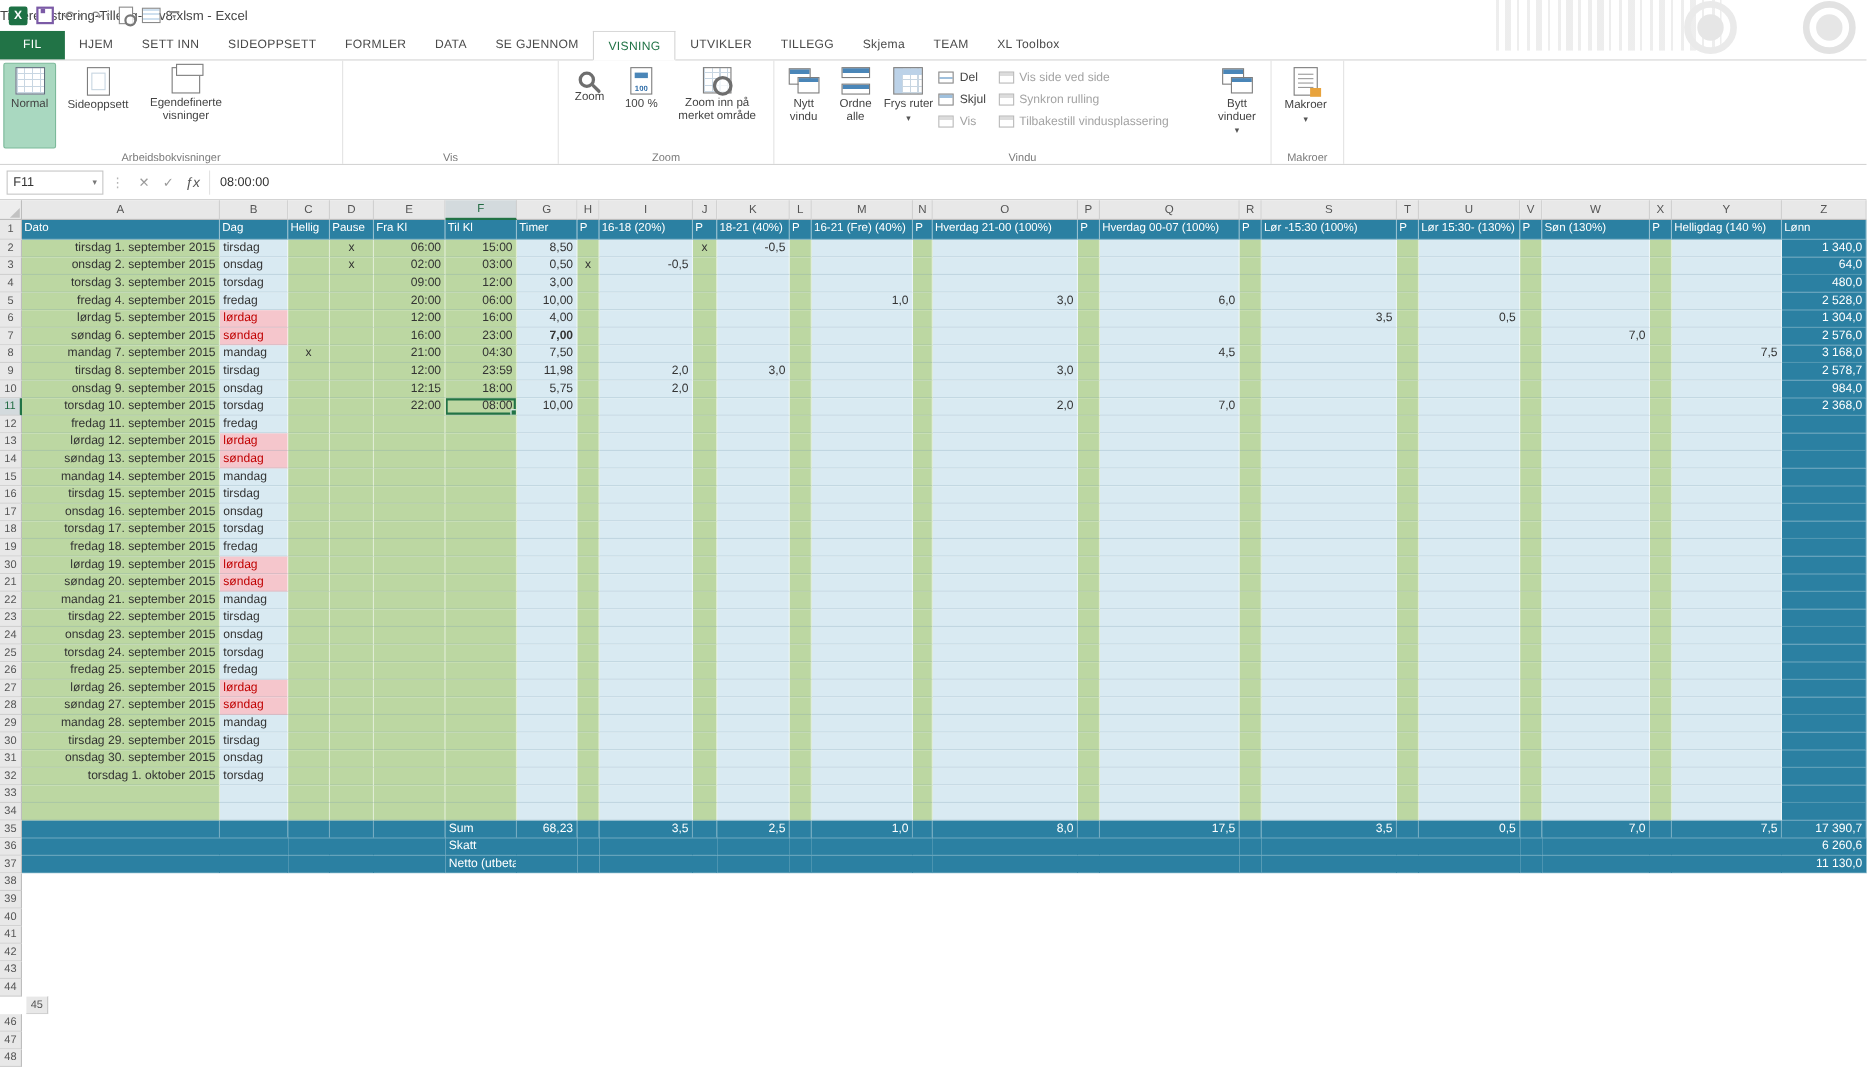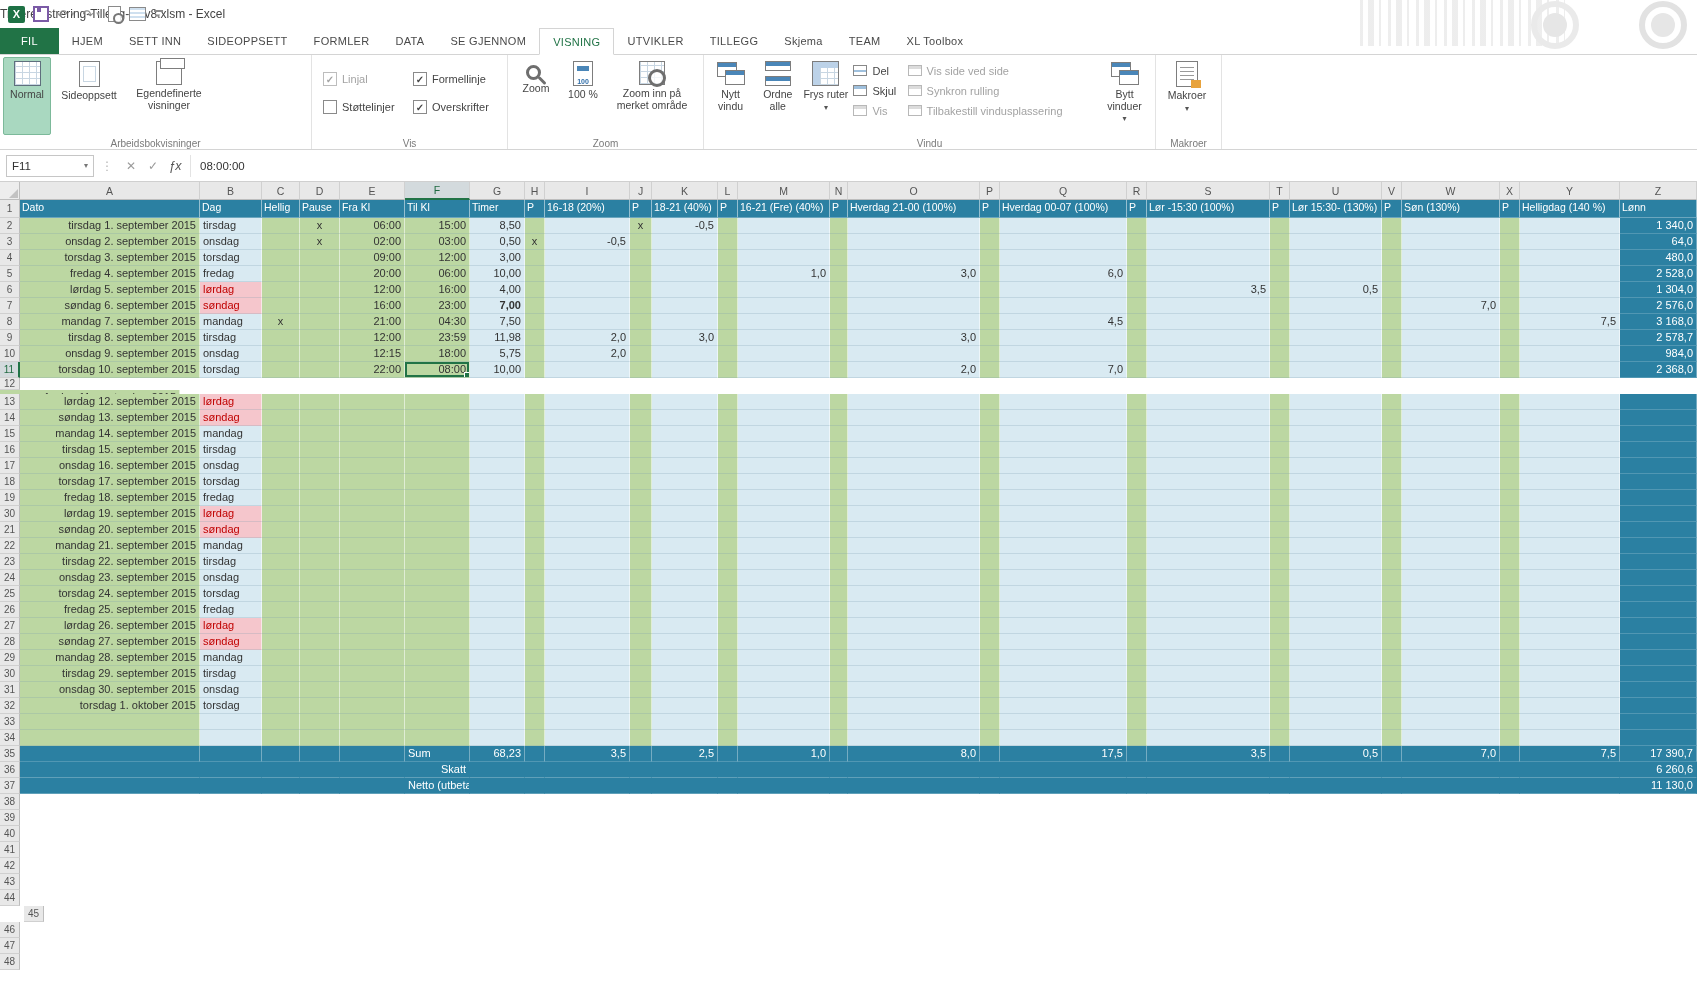--- a/index.html
+++ b/index.html
@@ -193,38 +193,20 @@
       </div>
       <div class="bigbtn" style="width:84px">
         <span class="ic ic-custom"></span>
         <span class="blabel">Egendefinerte visninger</span>
       </div>
     </div>
     <div class="glabel">Arbeidsbokvisninger</div>
   </div>
 
   <div class="rgroup" style="width:196px">
-    <div class="cbgrid">
-      <label class="cb disabled">
-        <span class="box checked"></span>
-        <span>Linjal</span>
-      </label>
-      <label class="cb">
-        <span class="box"></span>
-        <span>Støttelinjer</span>
-      </label>
-      <label class="cb">
-        <span class="box checked"></span>
-        <span>Formellinje</span>
-      </label>
-      <label class="cb">
-        <span class="box checked"></span>
-        <span>Overskrifter</span>
-      </label>
-    </div>
     <div class="glabel">Vis</div>
   </div>
 
   <div class="rgroup" style="width:196px">
     <div class="rbuttons">
       <div class="bigbtn" style="width:50px">
         <span class="ic ic-mag"></span>
         <span class="blabel">Zoom</span>
       </div>
       <div class="bigbtn" style="width:44px">
@@ -658,21 +640,21 @@
       <div class="cell gr ct" style="width: 20px;"></div>
       <div class="cell bl rt" style="width: 123px;"></div>
       <div class="cell gr ct" style="width: 20px;"></div>
       <div class="cell bl rt" style="width: 92px;"></div>
       <div class="cell gr ct" style="width: 20px;"></div>
       <div class="cell bl rt" style="width: 98px;"></div>
       <div class="cell gr ct" style="width: 20px;"></div>
       <div class="cell bl rt" style="width: 100px;"></div>
       <div class="cell tz rt" style="width: 77px;">2 368,0</div>
     </div>
-    <div class="srow" style="height: 16px; flex-direction: column;">
+    <div class="srow" style="height: 16px;">
       <div class="rowhead">12</div>
       <div class="cell gr rt" style="width: 180px;">fredag 11. september 2015</div>
       <div class="cell bl lf" style="width: 62px;">fredag</div>
       <div class="cell gr ct" style="width: 38px;"></div>
       <div class="cell gr ct" style="width: 40px;"></div>
       <div class="cell gr rt" style="width: 65px;"></div>
       <div class="cell gr rt" style="width: 65px;"></div>
       <div class="cell bl rt" style="width: 55px;"></div>
       <div class="cell gr ct" style="width: 20px;"></div>
       <div class="cell bl rt" style="width: 85px;"></div>
@@ -1361,21 +1343,21 @@
       <div class="cell tz rt" style="width: 100px;">7,5</div>
       <div class="cell tz rt" style="width: 77px;">17 390,7</div>
     </div>
     <div class="srow" style="height: 16px;">
       <div class="rowhead">36</div>
       <div class="cell tz solid rt" style="width: 180px;"></div>
       <div class="cell tz solid rt" style="width: 62px;"></div>
       <div class="cell tz solid rt" style="width: 38px;"></div>
       <div class="cell tz solid rt" style="width: 40px;"></div>
       <div class="cell tz solid rt" style="width: 65px;"></div>
-      <div class="cell tz solid lf" style="width: 65px; text-align: right;">Skatt</div>
+      <div class="cell tz solid lf" style="width: 65px;">Skatt</div>
       <div class="cell tz solid rt" style="width: 55px;"></div>
       <div class="cell tz solid rt" style="width: 20px;"></div>
       <div class="cell tz solid rt" style="width: 85px;"></div>
       <div class="cell tz solid rt" style="width: 22px;"></div>
       <div class="cell tz solid rt" style="width: 66px;"></div>
       <div class="cell tz solid rt" style="width: 20px;"></div>
       <div class="cell tz solid rt" style="width: 92px;"></div>
       <div class="cell tz solid rt" style="width: 18px;"></div>
       <div class="cell tz solid rt" style="width: 132px;"></div>
       <div class="cell tz solid rt" style="width: 20px;"></div>

